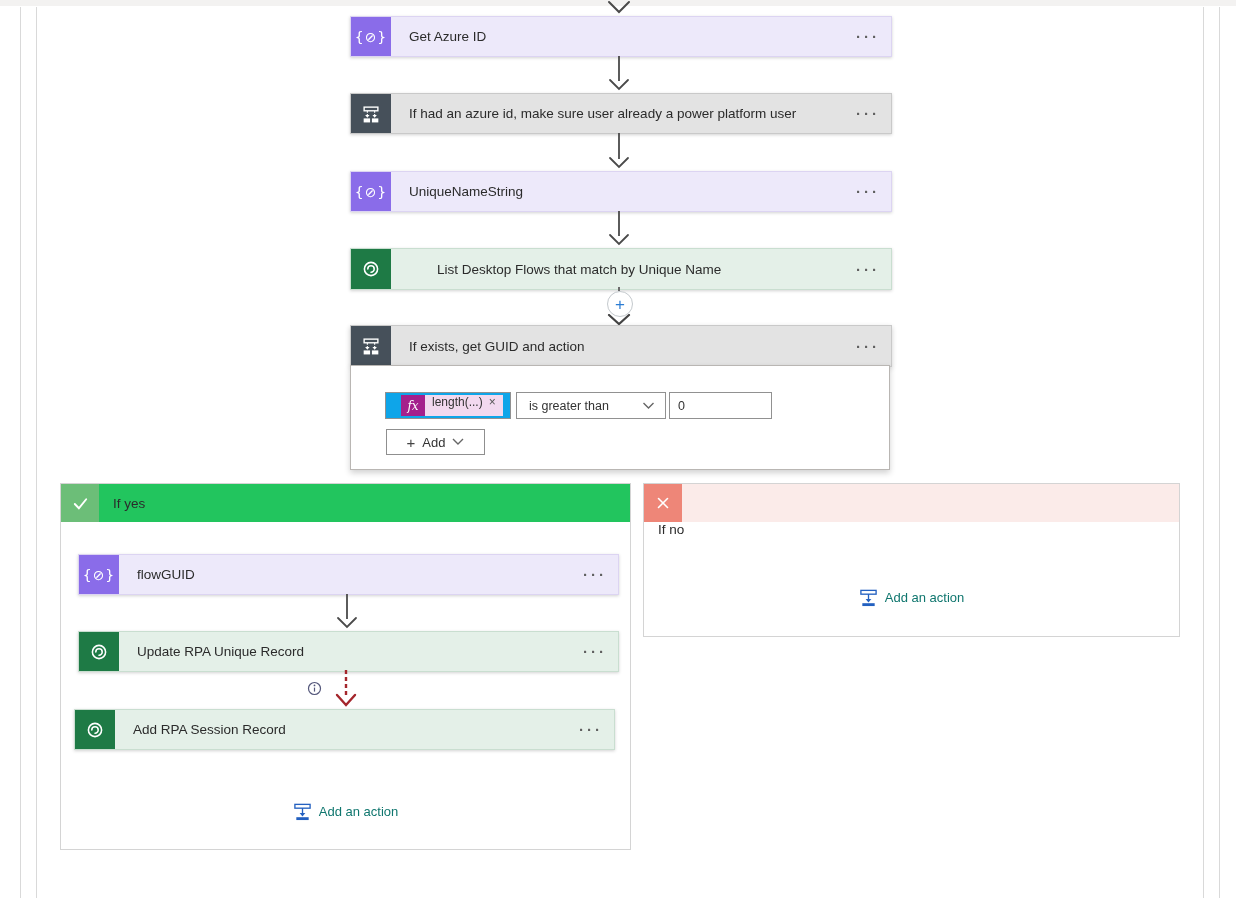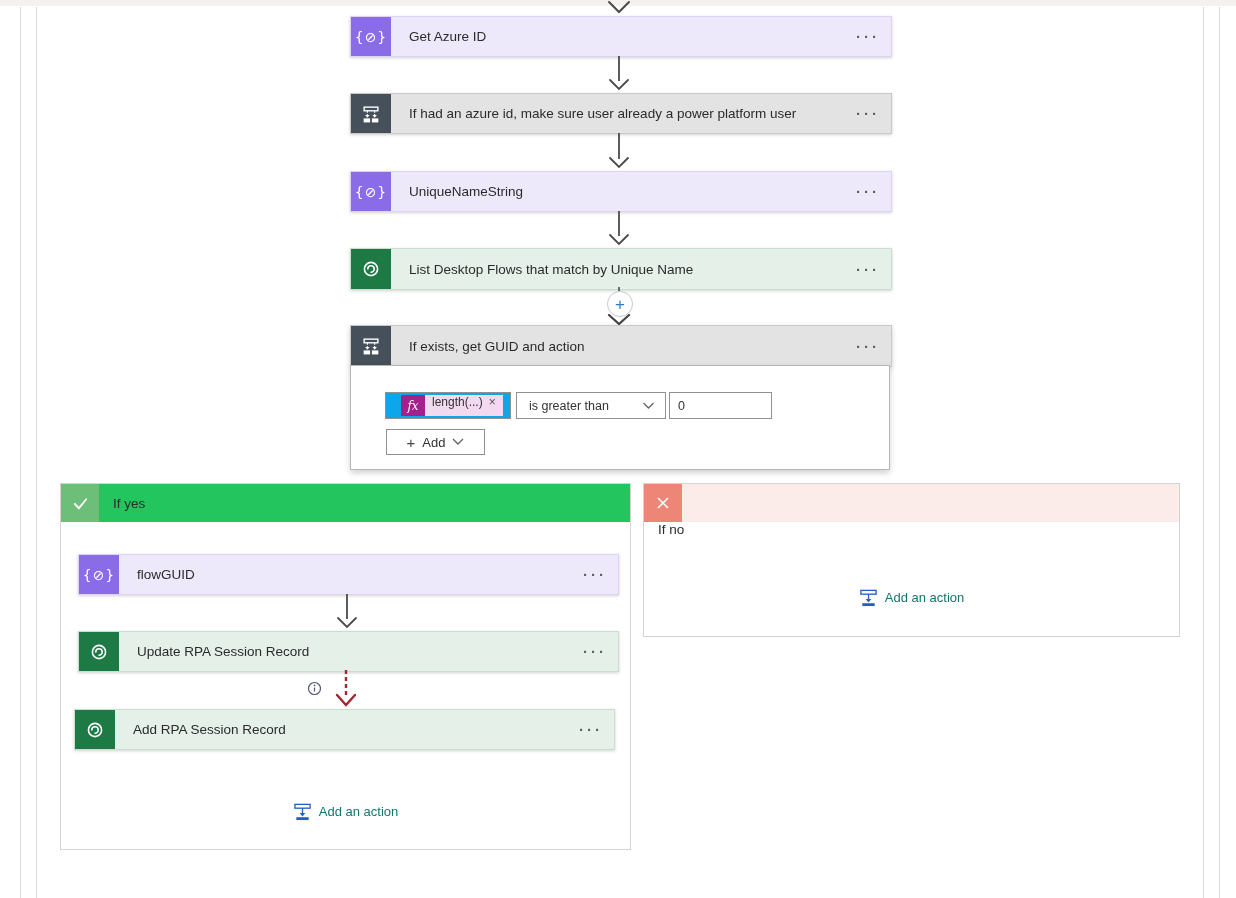--- a/index.html
+++ b/index.html
@@ -121,21 +121,21 @@
       </div>
     <div class="card-title">UniqueNameString</div>
     <div class="card-menu">···</div>
   </div>
 
   <svg class="arrow" style="left:605px;top:211px;" width="28" height="36">
     <line x1="14" y1="0" x2="14" y2="25" stroke="#4a4a4a" stroke-width="1.8"></line>
     <polyline points="5,24 14,33 23,24" fill="none" stroke="#4a4a4a" stroke-width="1.8" stroke-linecap="round"></polyline>
   </svg>
 
-  <div class="card v-dataverse" style="left:350px;top:248px;width:540px;height:40px;">
+  <div class="card v-dataverse" style="left:350px;top:248px;width:540px;height:40px;gap:28px;">
     <div class="card-icon">
       <svg viewBox="0 0 24 24" width="22" height="22" fill="none" stroke="#fff">
         <circle cx="12" cy="12" r="7.2" stroke-width="1.7"></circle>
         <path d="M8.5 12 a3.5 3.5 0 1 1 3.5 3.5" stroke-width="1.7" stroke-linecap="round"></path>
       </svg>
     </div>
     <div class="card-title">List Desktop Flows that match by Unique Name</div>
     <div class="card-menu">···</div>
   </div>
 
@@ -212,21 +212,21 @@
       <polyline points="5,24 14,33 23,24" fill="none" stroke="#4a4a4a" stroke-width="1.8" stroke-linecap="round"></polyline>
     </svg>
 
     <div class="card v-dataverse" style="left:17px;top:147px;width:539px;">
       <div class="card-icon">
         <svg viewBox="0 0 24 24" width="22" height="22" fill="none" stroke="#fff">
           <circle cx="12" cy="12" r="7.2" stroke-width="1.7"></circle>
           <path d="M8.5 12 a3.5 3.5 0 1 1 3.5 3.5" stroke-width="1.7" stroke-linecap="round"></path>
         </svg>
       </div>
-      <div class="card-title">Update RPA Session Record</div>
+      <div class="card-title">Update RPA Unique Record</div>
       <div class="card-menu">···</div>
     </div>
 
     <svg class="info-icon" style="left:246px;top:197px;" width="15" height="15" viewBox="0 0 15 15">
       <circle cx="7.5" cy="7.5" r="6" fill="none" stroke="#53567a" stroke-width="1.2"></circle>
       <line x1="7.5" y1="6.6" x2="7.5" y2="10.6" stroke="#53567a" stroke-width="1.2"></line>
       <circle cx="7.5" cy="4.4" r="0.9" fill="#53567a"></circle>
     </svg>
 
     <svg class="arrow" style="left:271px;top:186px;" width="28" height="39">

